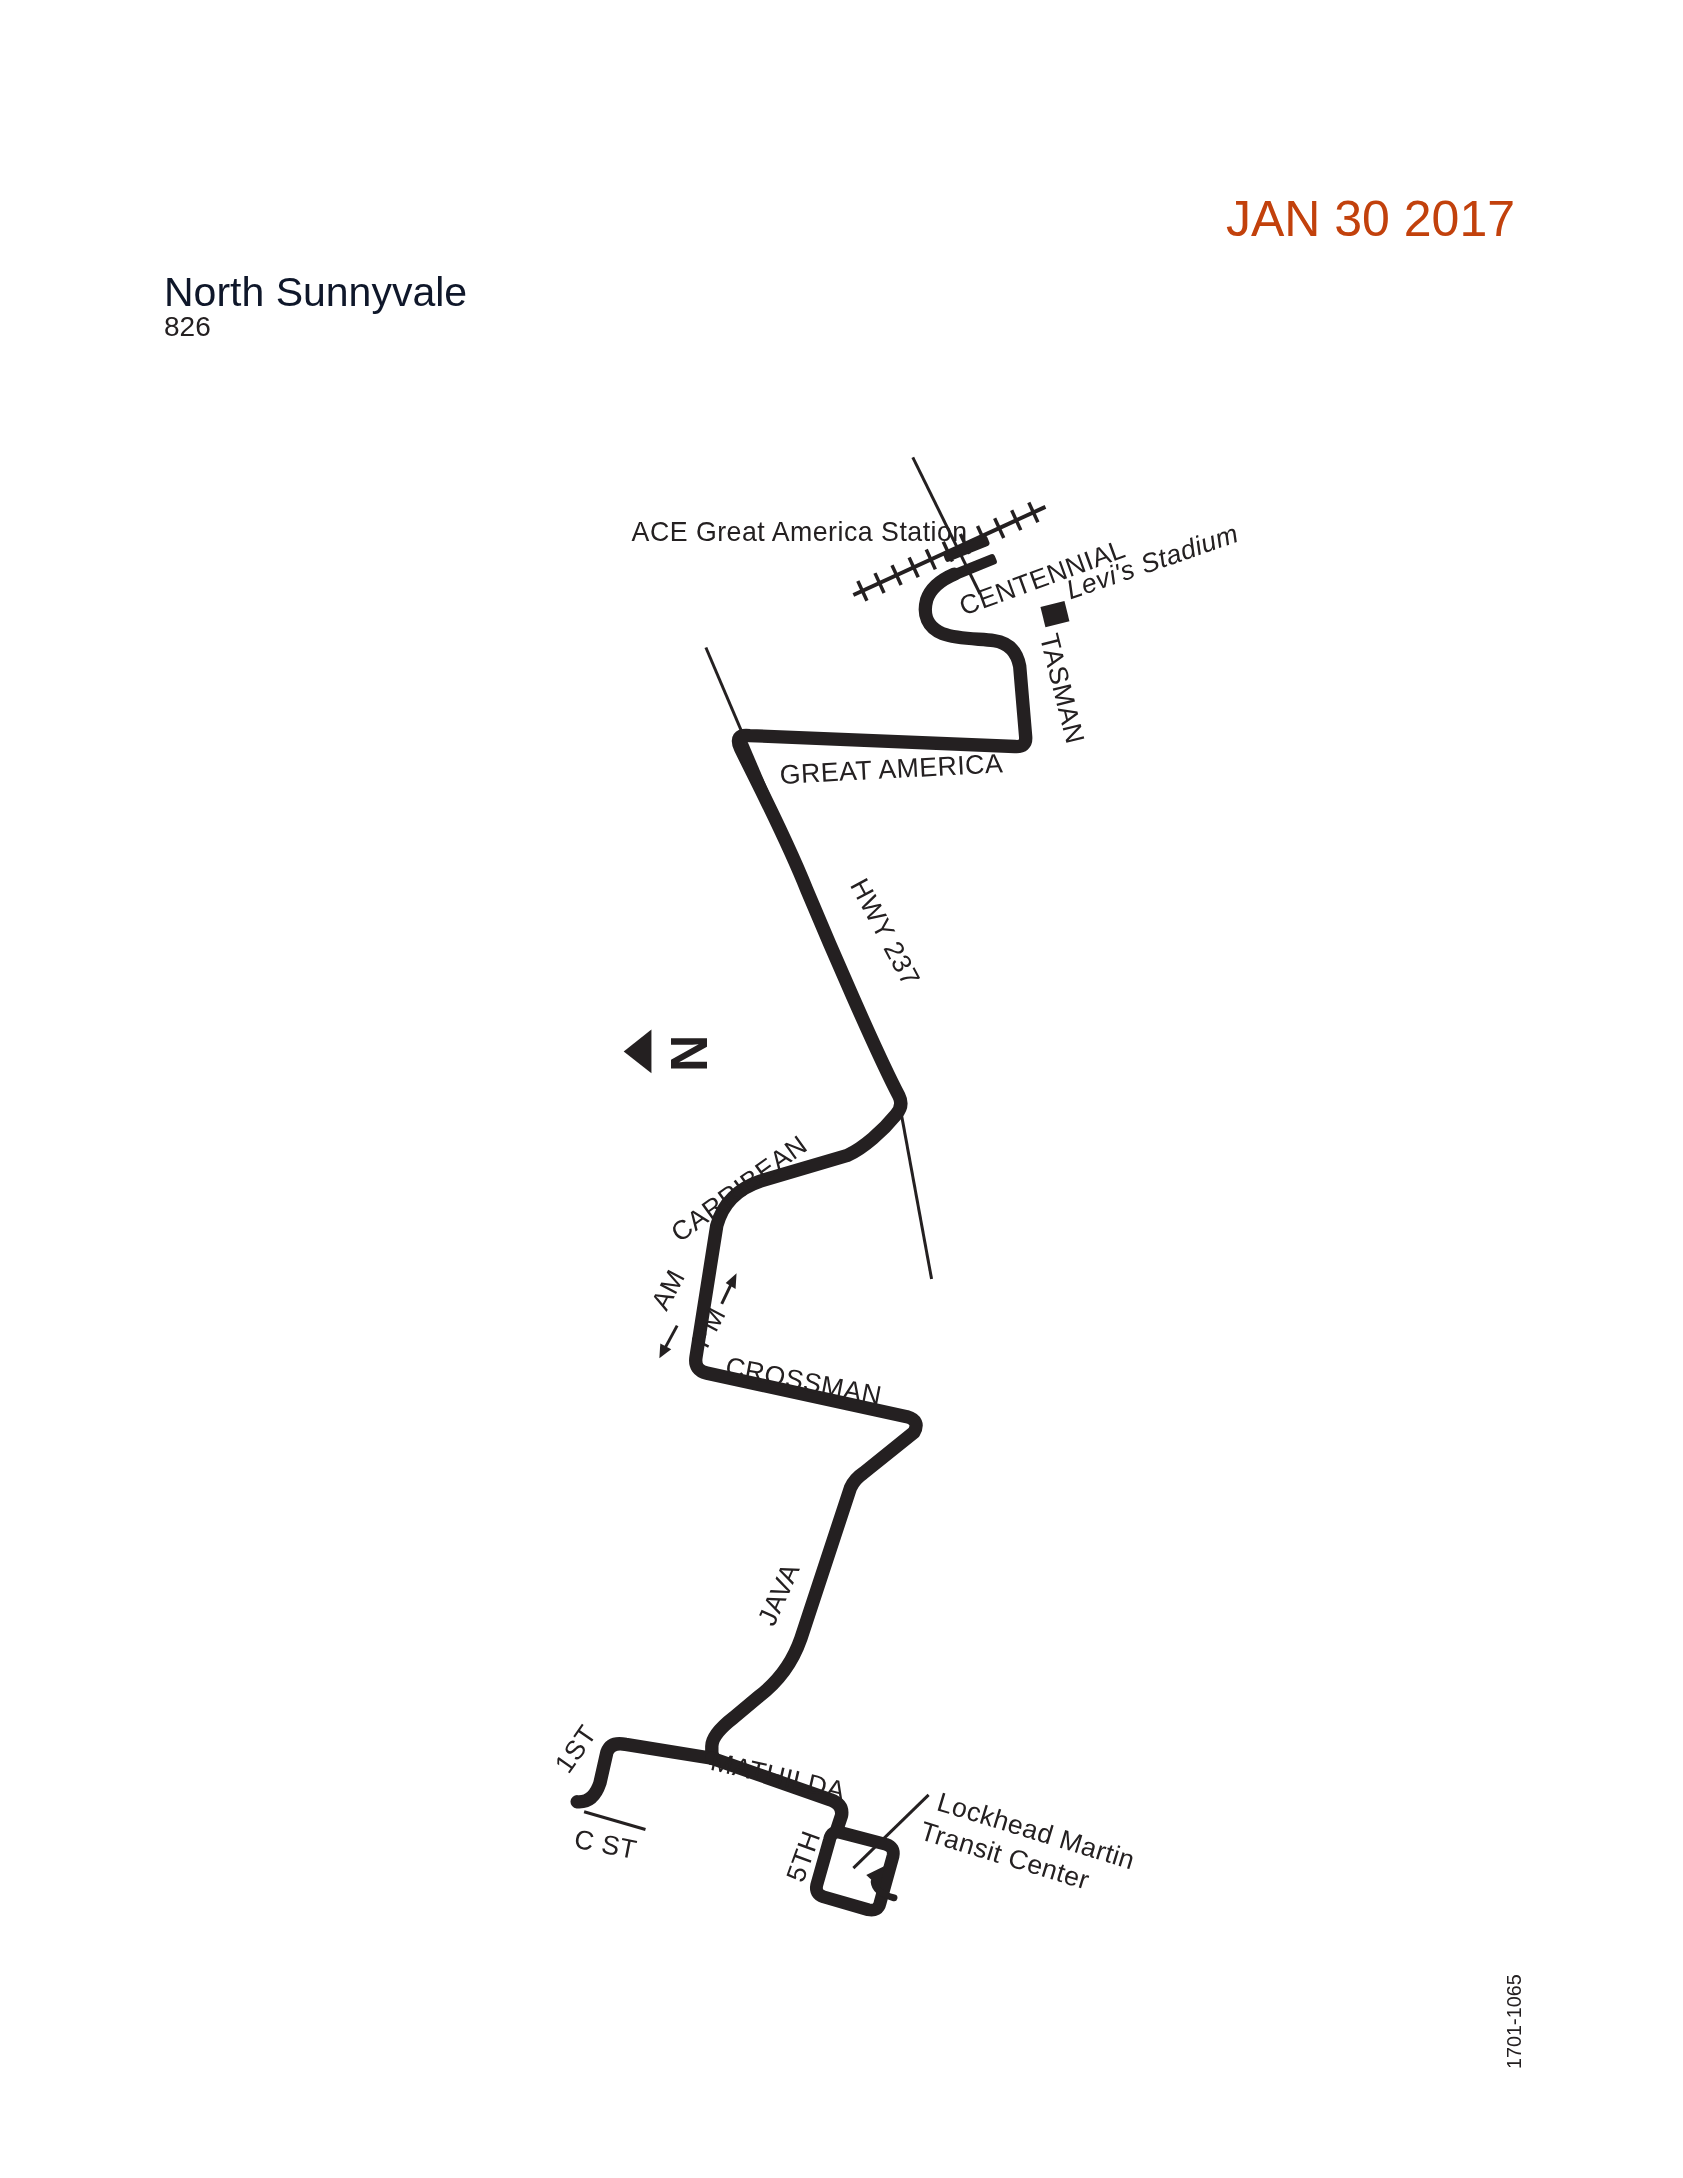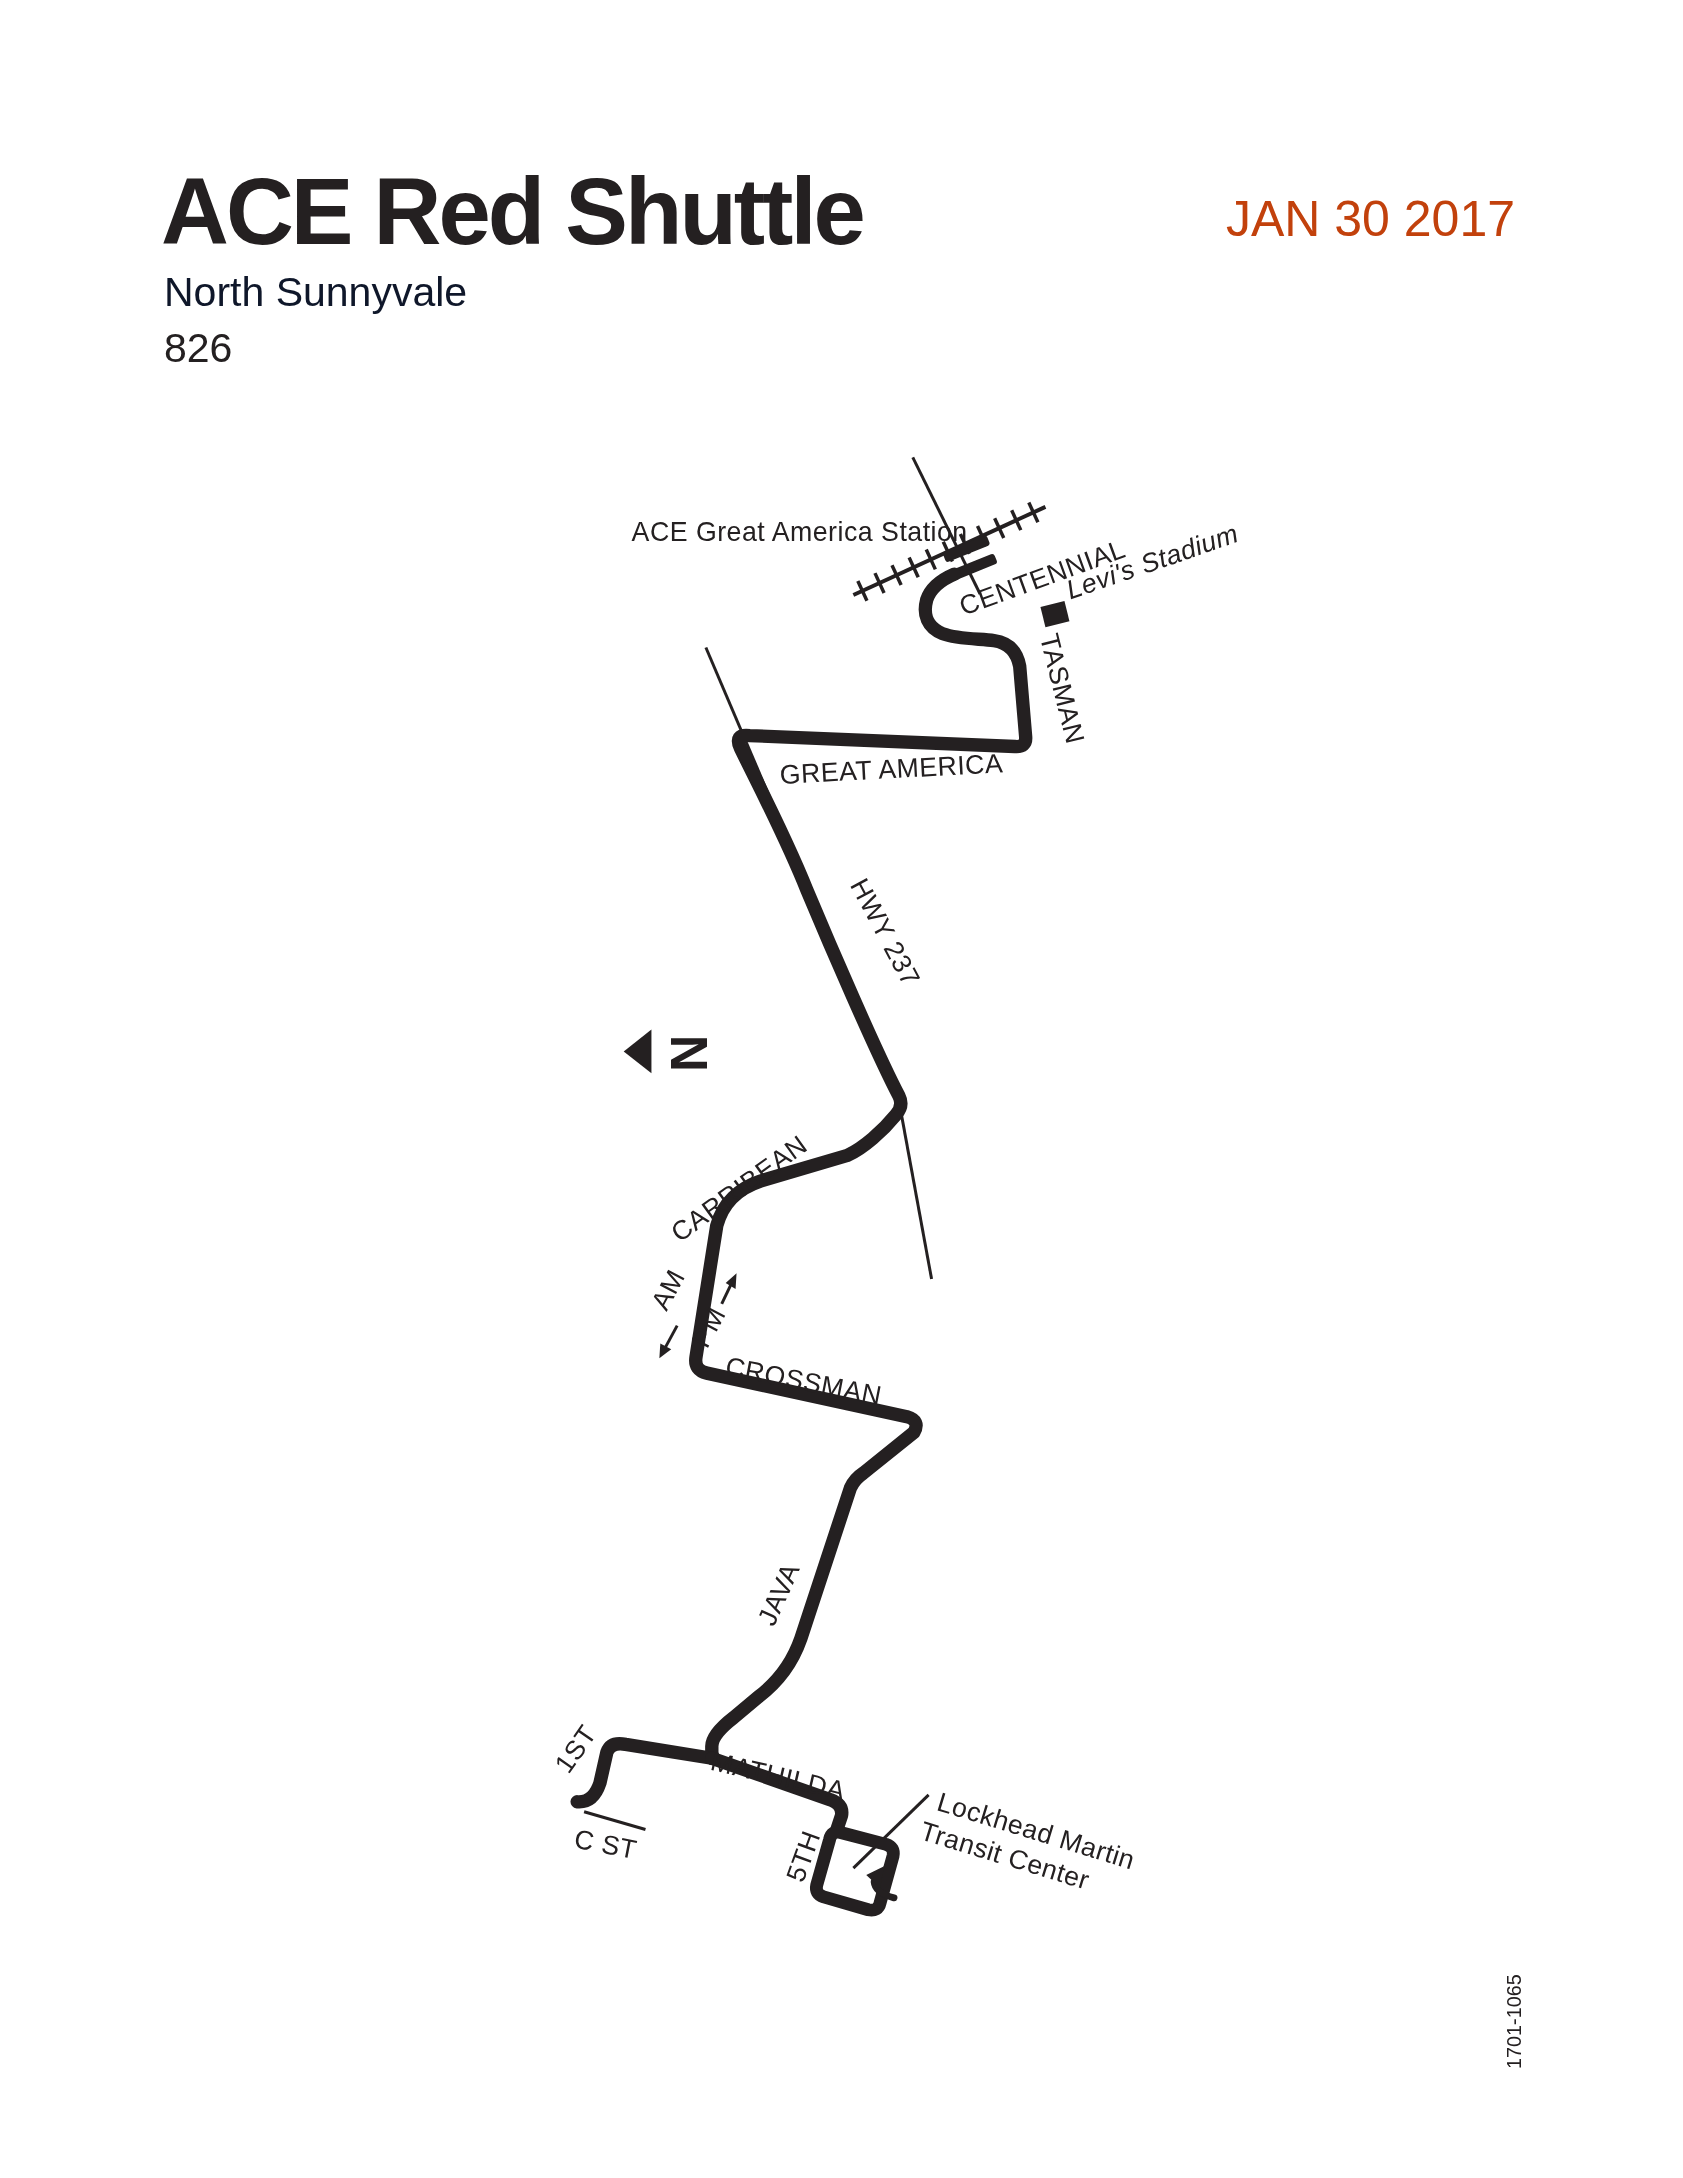--- a/index.html
+++ b/index.html
@@ -19,22 +19,22 @@
   }
   .hdr-date {
     position: absolute; left: 1139px; top: 190px; width: 376px;
     text-align: right; font-size: 50px; color: #c2410c; white-space: nowrap;
   }
   .hdr-sub {
     position: absolute; left: 164px; top: 269px;
     font-size: 41px; color: #0f172a; white-space: nowrap;
   }
   .hdr-num {
-    position: absolute; left: 164px; top: 325px;
-    font-size: 41px; color: #242021;
+    position: absolute; left: 164px; top: 311px;
+    font-size: 28px; color: #242021;
   }
   svg.map { position: absolute; left: 0; top: 0; }
   svg.map text {
     font-family: "Liberation Sans", sans-serif;
     font-size: 27px;
     fill: #242021;
     letter-spacing: 0.5px;
     white-space: pre;
   }
   svg.map text.small { font-size: 20px; letter-spacing: 0px; }
@@ -43,21 +43,20 @@
   .thin  { stroke: #242021; stroke-width: 3; fill: none; stroke-linecap: butt; }
   .rail  { stroke: #242021; stroke-width: 4; fill: none; }
   .tick  { stroke: #242021; stroke-width: 3.5; fill: none; }
   .solid { fill: #242021; stroke: none; }
 </style>
 </head>
 <body>
 
 <div class="page">
 
-  <div class="hdr-title">ACE Red Shuttle</div>
   <div class="hdr-date">JAN 30 2017</div>
   <div class="hdr-sub">North Sunnyvale</div>
   <div class="hdr-num">826</div>
 
   <svg class="map" width="1683" height="2178" viewBox="0 0 1700 2200" xmlns="http://www.w3.org/2000/svg">
 
     <line class="rail" x1="862" y1="601" x2="1056" y2="512"></line>
     <g>
       <line class="tick" x1="866.5" y1="586.8" x2="875.7" y2="606.8"></line>
       <line class="tick" x1="883.8" y1="578.9" x2="893.0" y2="598.9"></line>

